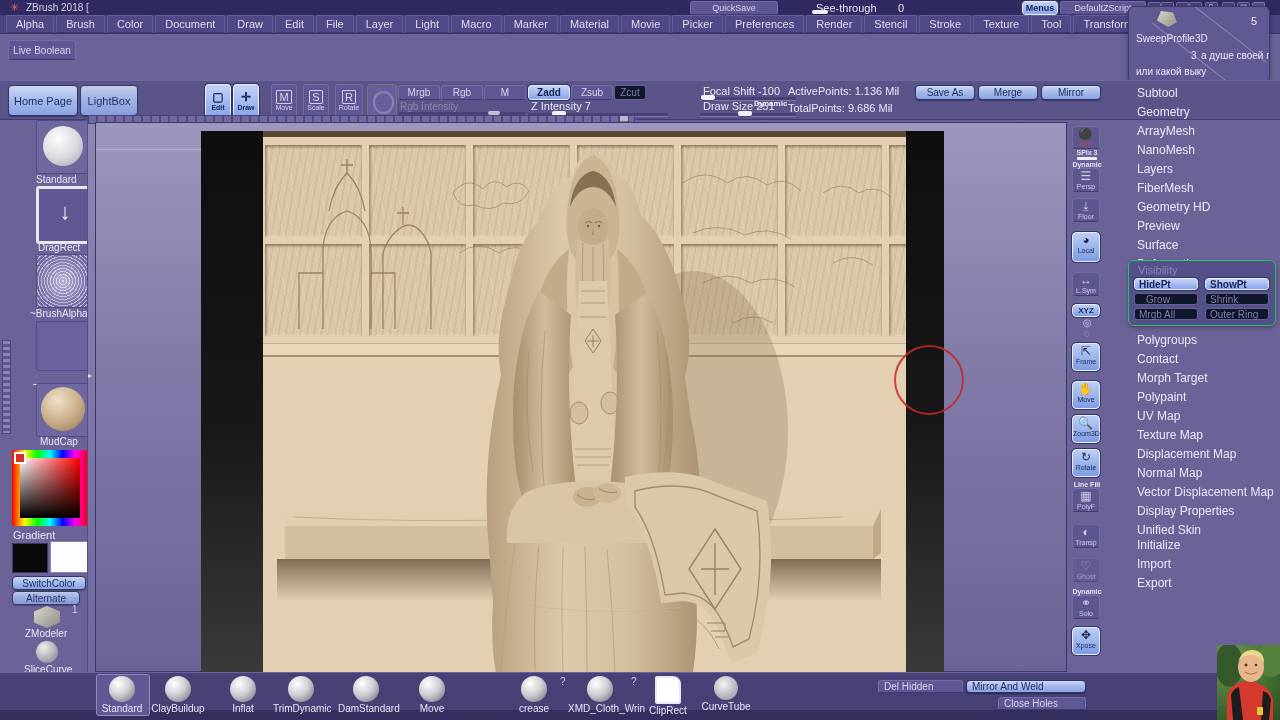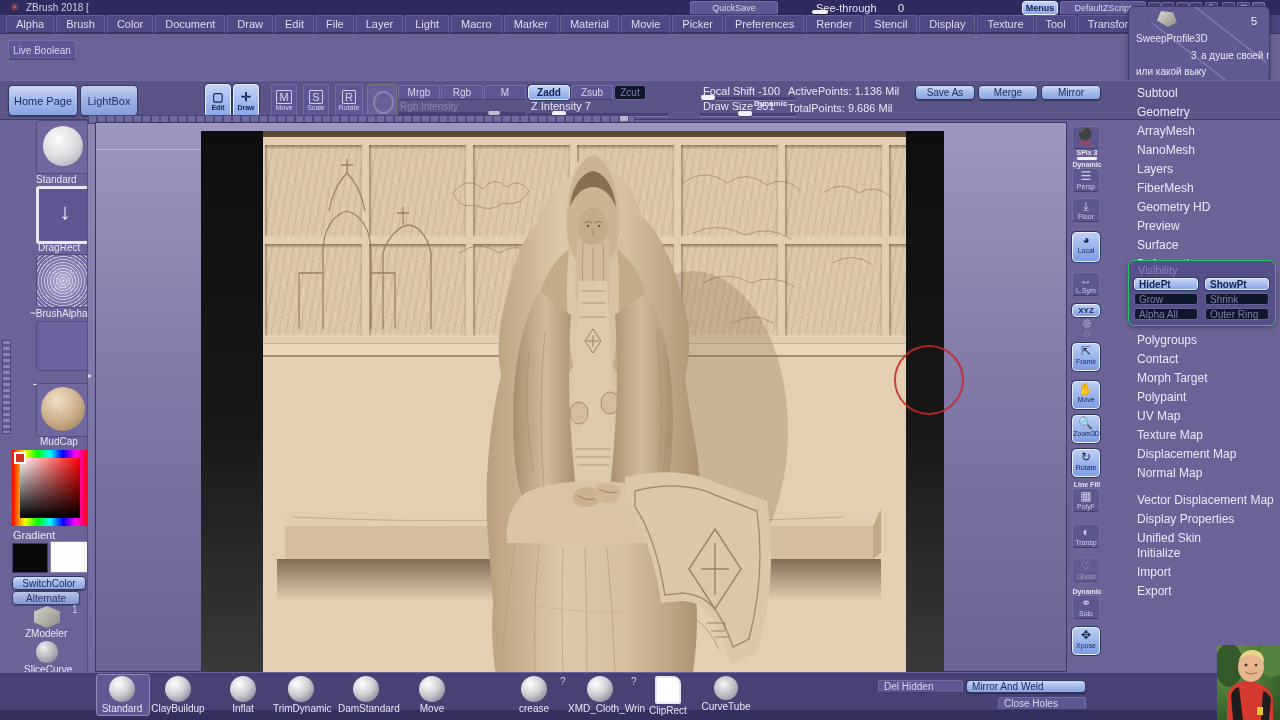--- a/index.html
+++ b/index.html
@@ -111,21 +111,21 @@
     <span class="menu-item">Layer</span>
     <span class="menu-item">Light</span>
     <span class="menu-item">Macro</span>
     <span class="menu-item">Marker</span>
     <span class="menu-item">Material</span>
     <span class="menu-item">Movie</span>
     <span class="menu-item">Picker</span>
     <span class="menu-item">Preferences</span>
     <span class="menu-item">Render</span>
     <span class="menu-item">Stencil</span>
-    <span class="menu-item">Display</span>
+    <span class="menu-item">Stroke</span>
     <span class="menu-item">Texture</span>
     <span class="menu-item">Tool</span>
     <span class="menu-item">Transform</span>
     <span class="menu-item">Zplugin</span>
     <span class="menu-item">Zscript</span>
   </div>
 
   <div class="abs btn-flat" style="left:8px;top:40px;width:66px;height:18px">Live Boolean</div>
 
   <div class="abs" id="quickpick">
@@ -460,35 +460,35 @@
     <div class="panel-item" style="margin-bottom:5px">Preview</div>
     <div class="panel-item" style="margin-bottom:5px">Surface</div>
     <div class="panel-item" style="margin-bottom:5px">Deformation</div>
     <div class="panel-item">Masking</div>
   </div>
 
   <div class="abs" id="visbox">
     <span class="abs dimlbl" style="left:9px;top:3px;font-size:11px">Visibility</span>
     <div class="vbtn btn-active" style="left:5px;top:17px;justify-content:flex-start;padding-left:4px;box-sizing:border-box">HidePt</div>
     <div class="vbtn btn-active" style="left:76px;top:17px;justify-content:flex-start;padding-left:4px;box-sizing:border-box">ShowPt</div>
-    <div class="vbtn btn-dim" style="left:5px;top:32px;justify-content:flex-start;padding-left:4px;box-sizing:border-box">Grow</div>
+    <div class="vbtn btn-dim" style="left:5px;top:32px;justify-content:flex-start;padding-left:11px;box-sizing:border-box">Grow</div>
     <div class="vbtn btn-dim" style="left:76px;top:32px;justify-content:flex-start;padding-left:4px;box-sizing:border-box">Shrink</div>
-    <div class="vbtn btn-dim" style="left:5px;top:47px;justify-content:flex-start;padding-left:4px;box-sizing:border-box">Alpha All</div>
+    <div class="vbtn btn-dim" style="left:5px;top:47px;justify-content:flex-start;padding-left:4px;box-sizing:border-box">Mrgb All</div>
     <div class="vbtn btn-dim" style="left:76px;top:47px;justify-content:flex-start;padding-left:4px;box-sizing:border-box">Outer Ring</div>
   </div>
 
   <div class="abs" style="left:1137px;top:333px;width:143px">
     <div class="panel-item" style="margin-bottom:5px">Polygroups</div>
     <div class="panel-item" style="margin-bottom:5px">Contact</div>
     <div class="panel-item" style="margin-bottom:5px">Morph Target</div>
     <div class="panel-item" style="margin-bottom:5px">Polypaint</div>
     <div class="panel-item" style="margin-bottom:5px">UV Map</div>
     <div class="panel-item" style="margin-bottom:5px">Texture Map</div>
     <div class="panel-item" style="margin-bottom:5px">Displacement Map</div>
-    <div class="panel-item" style="margin-bottom:13px">Normal Map</div>
+    <div class="panel-item" style="margin-bottom:5px">Normal Map</div>
     <div class="panel-item" style="margin-bottom:5px">Vector Displacement Map</div>
     <div class="panel-item" style="margin-bottom:5px">Display Properties</div>
     <div class="panel-item" style="margin-bottom:1px">Unified Skin</div>
     <div class="panel-item" style="margin-bottom:5px">Initialize</div>
     <div class="panel-item" style="margin-bottom:5px">Import</div>
     <div class="panel-item">Export</div>
   </div>
 
   <div class="abs bottombar"></div>
   <div class="abs bottomstrip"></div>

